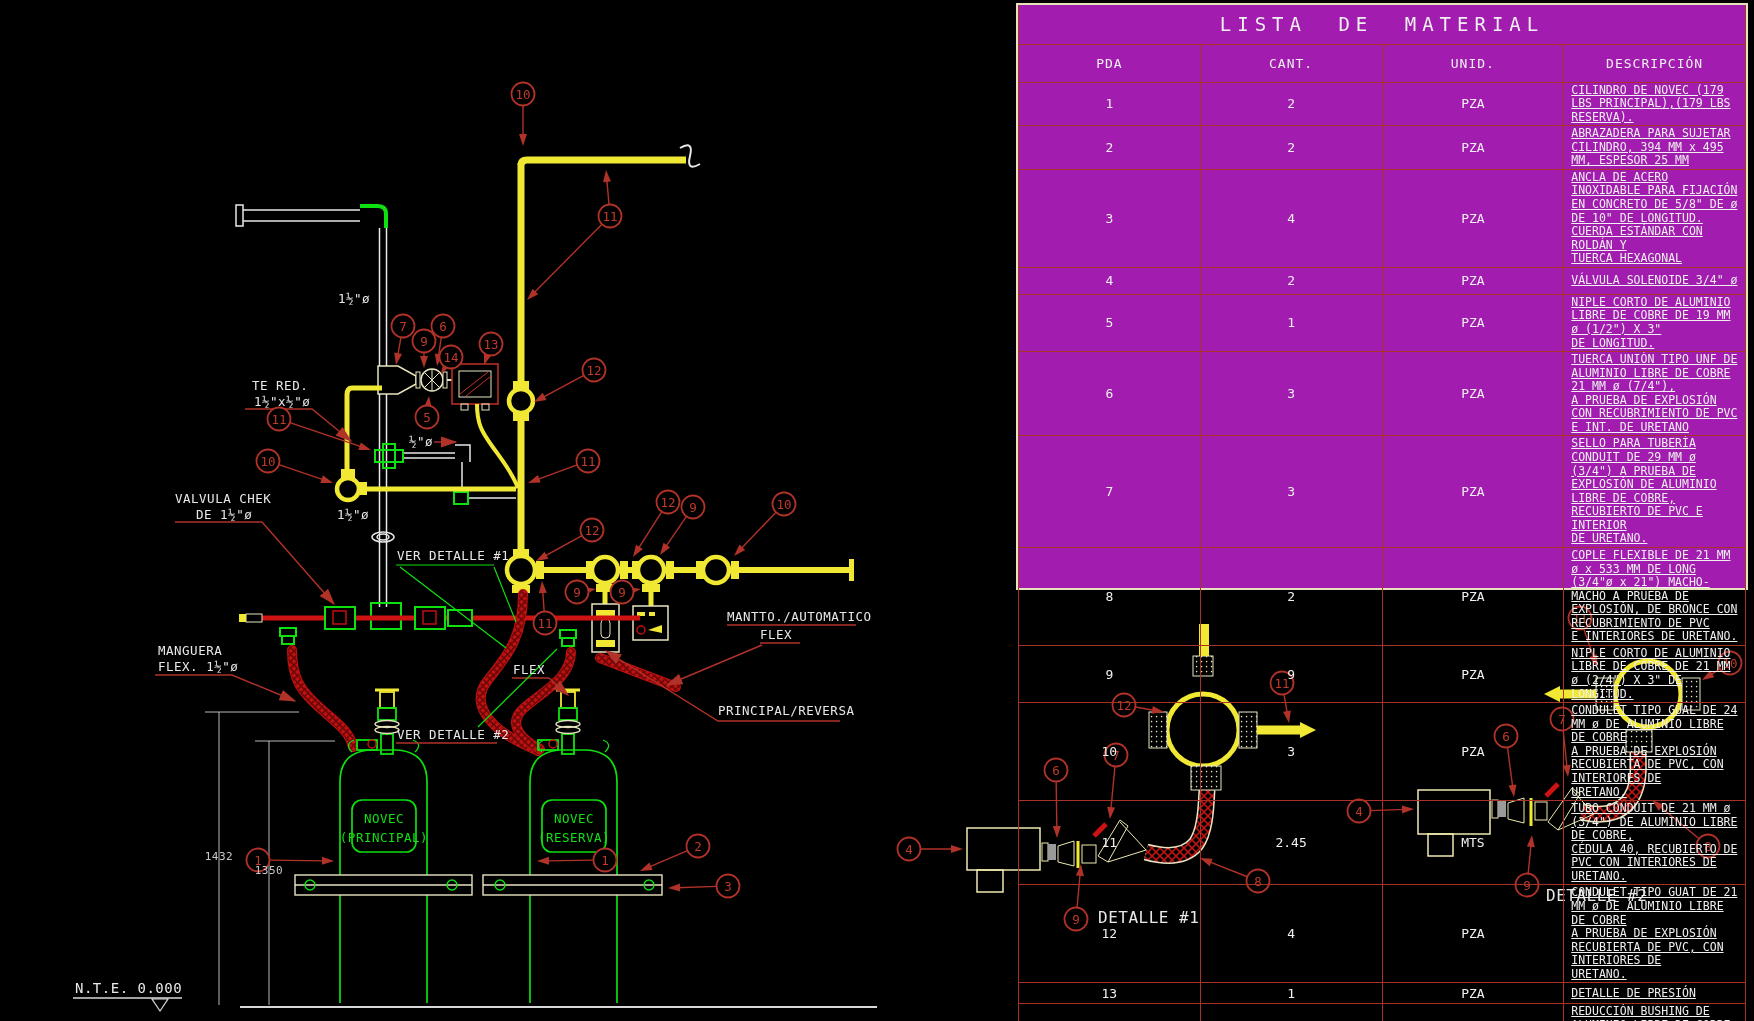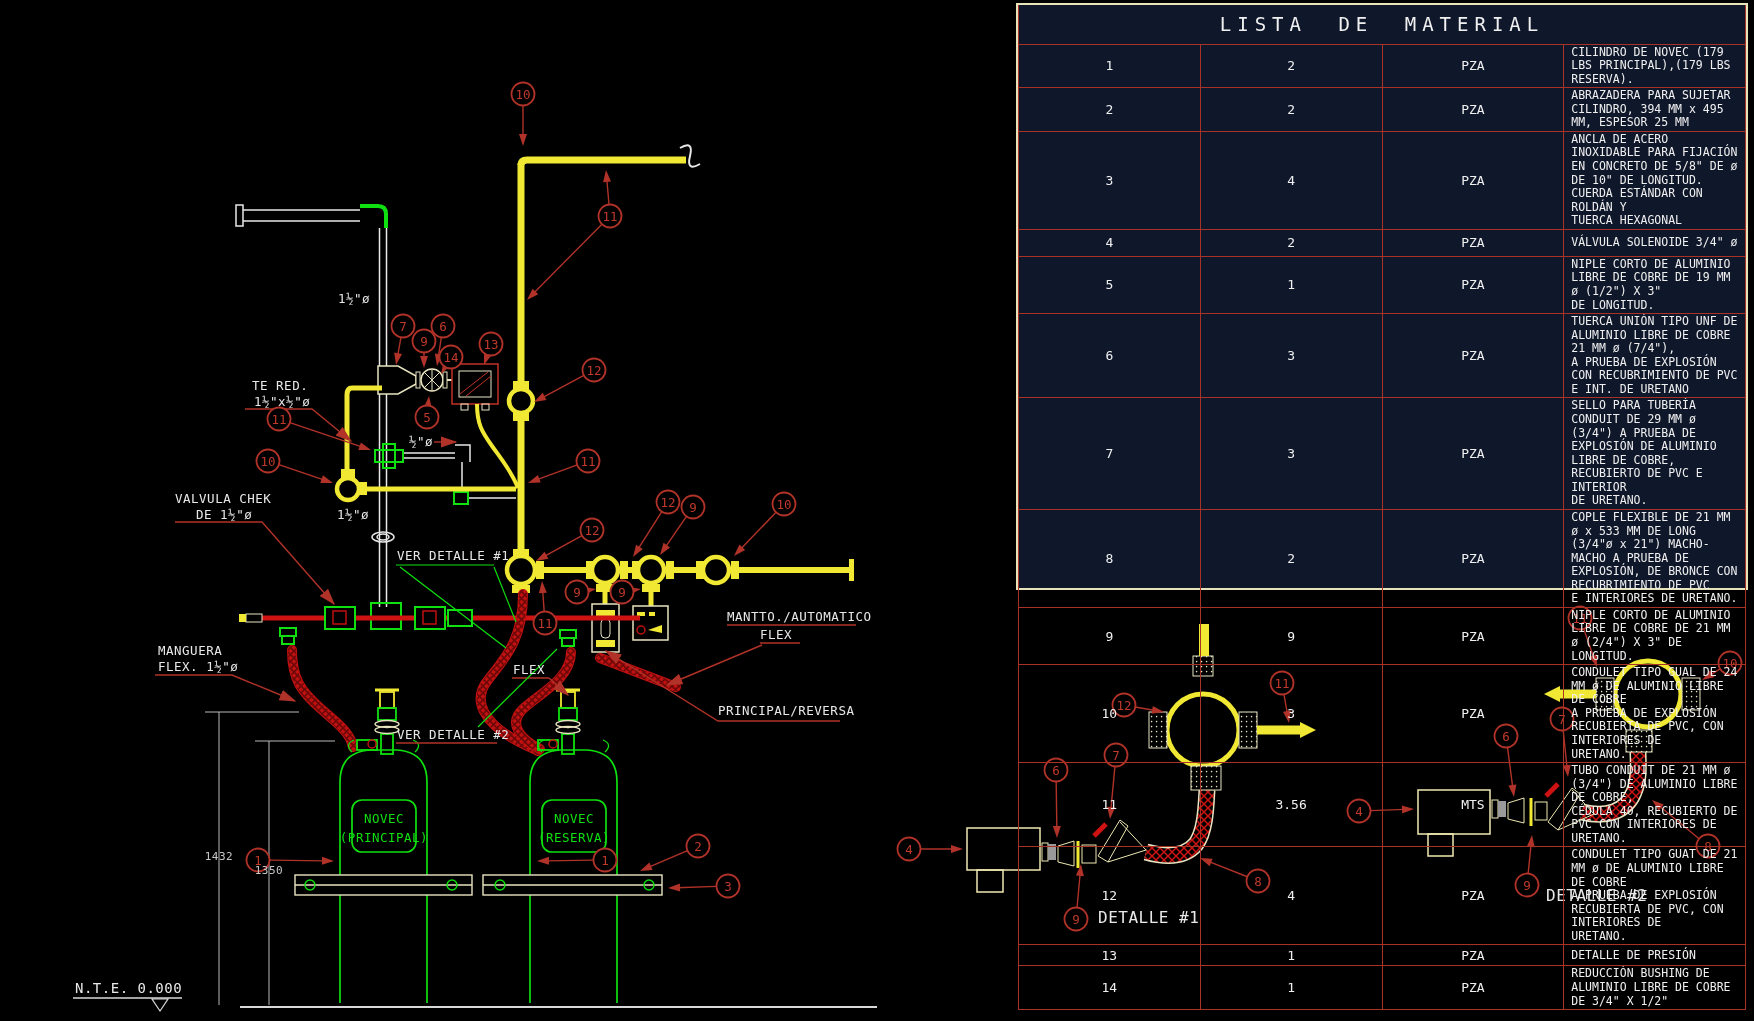--- a/index.html
+++ b/index.html
@@ -1,30 +1,30 @@
 <!DOCTYPE html>
 <html><head>
 <meta charset="utf-8">
 <style>
   html,body{margin:0;padding:0;background:#000;}
   #canvas{position:relative;width:1754px;height:1021px;background:#000;overflow:hidden;
           font-family:"DejaVu Sans Mono", monospace;}
   #dwg{position:absolute;left:0;top:0;}
   
   #tblwrap{position:absolute;left:1016px;top:3px;width:732px;height:587px;
-           border:2px solid #e7e4bb;background:#0f172a;box-sizing:border-box;}
+           border:2px solid #e7e4bb;background:#a21caf;box-sizing:border-box;}
   #tbl{border-collapse:collapse;table-layout:fixed;width:100%;height:100%;color:#f0f0f0;}
   #tbl td,#tbl th{border:1px solid #a93226;padding:1px 4px;box-sizing:border-box;
         font-weight:normal;overflow:hidden;}
   #tbl .title{border:1px solid #a93226;border-top:none;text-align:center;font-size:19px;
         letter-spacing:6px;word-spacing:14px;height:39px;}
   #tbl .hdr{text-align:center;font-size:13px;letter-spacing:1px;height:38px;}
   #tbl .num{text-align:center;font-size:13px;}
   #tbl .desc{font-size:11.5px;line-height:1.18;white-space:pre-line;padding-left:7px;
-        letter-spacing:0px;}
+        letter-spacing:0px;text-decoration:underline;}
   text{font-family:"DejaVu Sans Mono",monospace;}
 </style>
 </head>
 <body>
 
 <div id="canvas">
 
 <svg id="dwg" width="1754" height="1021" viewBox="0 0 1754 1021">
   <defs>
     <marker id="mk" markerWidth="13" markerHeight="9" refX="11" refY="4" orient="auto">
@@ -539,20 +539,26 @@
         <text x="1546" y="901" font-size="16" fill="#e8e8e8" text-anchor="start" letter-spacing="0.5px">DETALLE #2</text>
       </g>
 </svg>
 
 <div id="tblwrap">
   <table id="tbl">
     <tbody id="tbody">
       <tr>
             <td class="title" colspan="4">LISTA  DE  MATERIAL</td>
           </tr>
+      <tr>
+        <th class="hdr" style="width:40px">PDA</th>
+        <th class="hdr" style="width:42px">CANT.</th>
+        <th class="hdr" style="width:41px">UNID.</th>
+        <th class="hdr">DESCRIPCIÓN</th>
+      </tr>
     <tr style="height: 31px;">
             <td class="num">1</td>
             <td class="num">2</td>
             <td class="num">PZA</td>
             <td class="desc">CILINDRO DE NOVEC (179 LBS PRINCIPAL),(179 LBS RESERVA).</td>
           </tr>
           <tr style="height: 28px;">
             <td class="num">2</td>
             <td class="num">2</td>
             <td class="num">PZA</td>
@@ -612,21 +618,21 @@
           <tr style="height: 47px;">
             <td class="num">10</td>
             <td class="num">3</td>
             <td class="num">PZA</td>
             <td class="desc">CONDULET TIPO GUAL  DE 24 MM ø DE ALUMINIO LIBRE DE COBRE
 A PRUEBA DE EXPLOSIÓN RECUBIERTA DE PVC, CON INTERIORES DE
 URETANO.</td>
           </tr>
           <tr style="height: 40px;">
             <td class="num">11</td>
-            <td class="num">3.56</td>
+            <td class="num">2.45</td>
             <td class="num">MTS</td>
             <td class="desc">TUBO CONDUIT DE 21 MM ø (3/4") DE ALUMINIO LIBRE DE COBRE,
 CÉDULA 40, RECUBIERTO DE PVC CON INTERIORES DE URETANO.</td>
           </tr>
           <tr style="height: 47px;">
             <td class="num">12</td>
             <td class="num">4</td>
             <td class="num">PZA</td>
             <td class="desc">CONDULET TIPO GUAT DE 21 MM ø DE ALUMINIO LIBRE DE COBRE
 A PRUEBA DE EXPLOSIÓN RECUBIERTA DE PVC, CON INTERIORES DE

